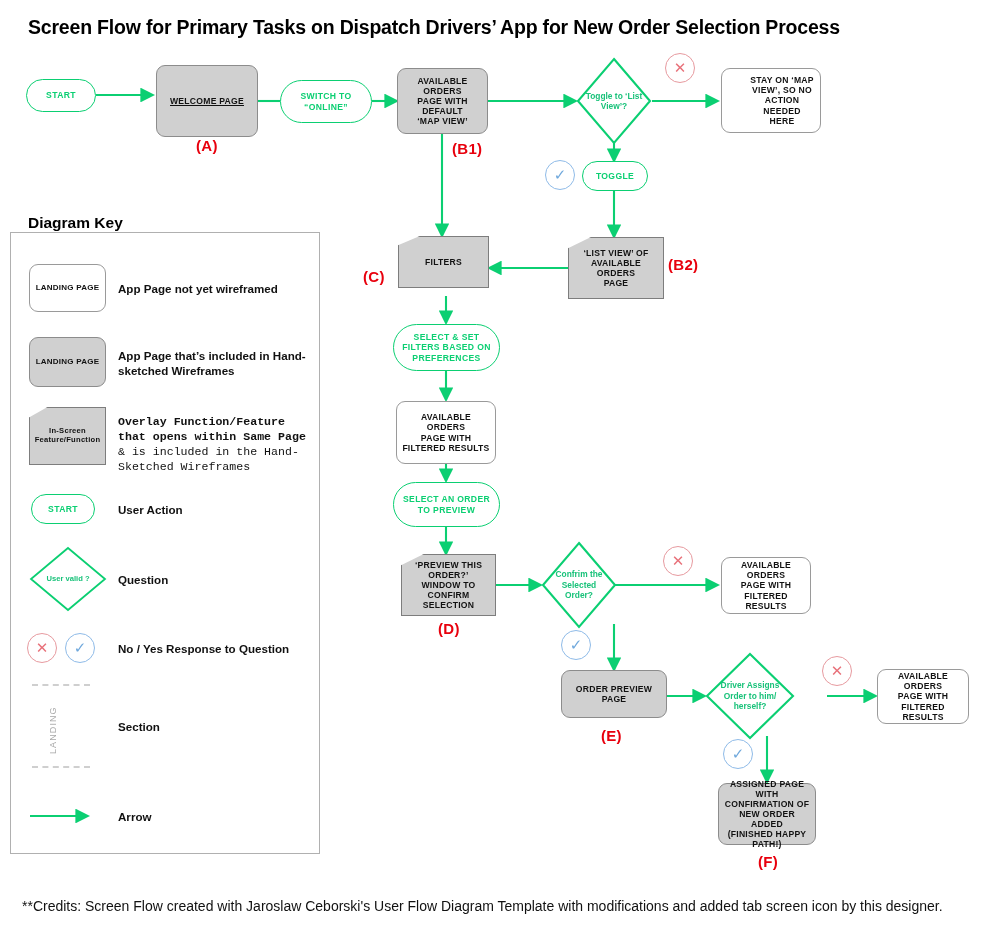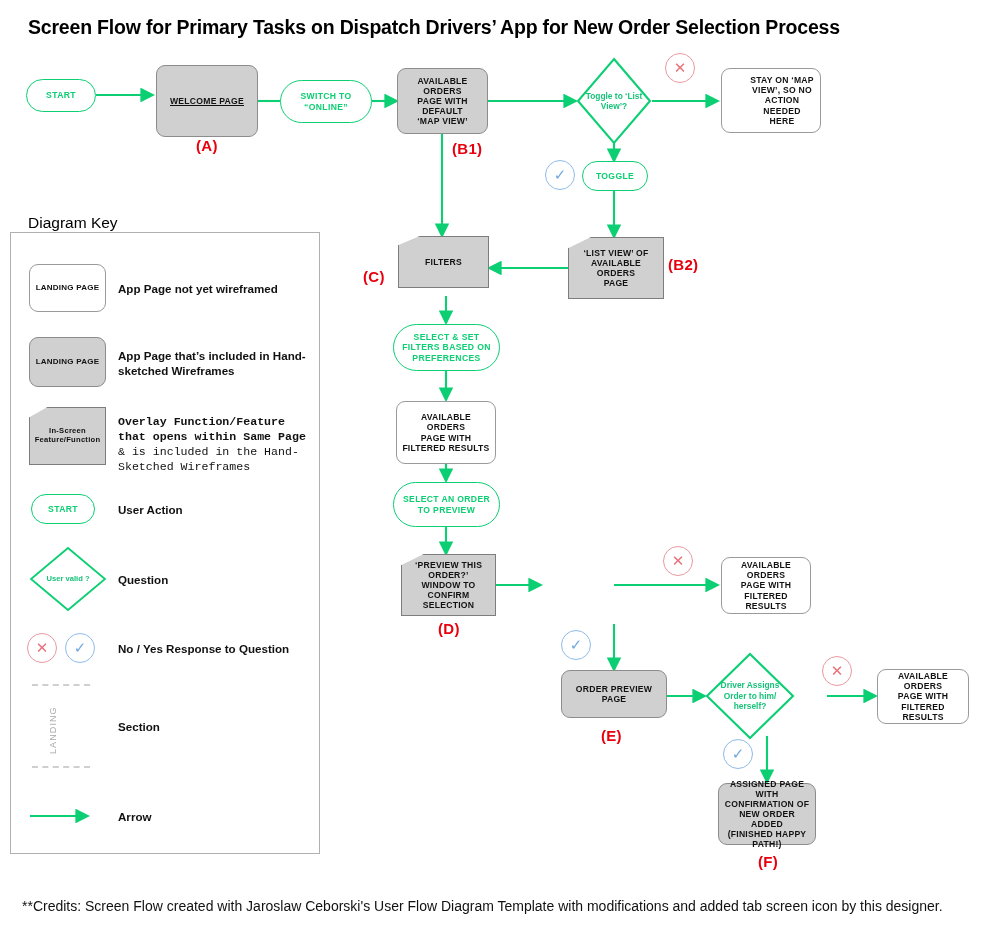--- a/index.html
+++ b/index.html
@@ -67,21 +67,21 @@
 
   
   .resp{position:absolute;width:30px;height:30px;border-radius:50%;
         display:flex;align-items:center;justify-content:center;
         font-size:15px;background:#fff;box-sizing:border-box;}
   .resp.no{border:1.4px solid #e79a9f;color:#e8717a;}
   .resp.yes{border:1.4px solid #8fbbe8;color:#6fa8dc;}
 
   
   .key-title{
-    position:absolute;left:28px;top:214px;font-size:15.5px;font-weight:normal;color:#000;
+    position:absolute;left:28px;top:214px;font-size:15.5px;font-weight:bold;color:#000;
   }
   .key-box{
     position:absolute;left:10px;top:232px;width:310px;height:622px;
     border:1.6px solid #b0b0b0;background:#fff;box-sizing:border-box;
   }
   .key-desc{
     position:absolute;font-size:11.6px;font-weight:bold;color:#111;line-height:1.3;
   }
   .key-desc .reg{font-weight:normal;}
 
@@ -226,20 +226,28 @@
 CONFIRM
 SELECTION</span>
   </div>
 
   <div class="node action" style="left:393px;top:482px;width:107px;height:45px;white-space:pre-line;">
     <span class="lbl">SELECT AN ORDER
 TO PREVIEW</span>
   </div>
   <div class="callout" style="left:438px;top:620px;">(D)</div>
 
+  <div class="diamond-wrap" style="left:541px;top:541px;width:76px;height:88px;">
+    <svg width="76" height="88" viewBox="0 0 76 88">
+      <polygon points="38,2 74,44 38,86 2,44" fill="#ffffff" stroke="#0bcf72" stroke-width="2.1"></polygon>
+    </svg>
+    <div class="dtxt" style="white-space:pre-line;">Confrim the
+Selected
+Order?</div>
+  </div>
 
   <div class="resp no" style="left:663px;top:546px;">
     <span>✕</span>
   </div>
   <div class="resp yes" style="left:561px;top:630px;">
     <span>✓</span>
   </div>
 
   <div class="node page-white" style="left:721px;top:557px;width:90px;height:57px;white-space:pre-line;">
     <span class="lbl">AVAILABLE ORDERS

